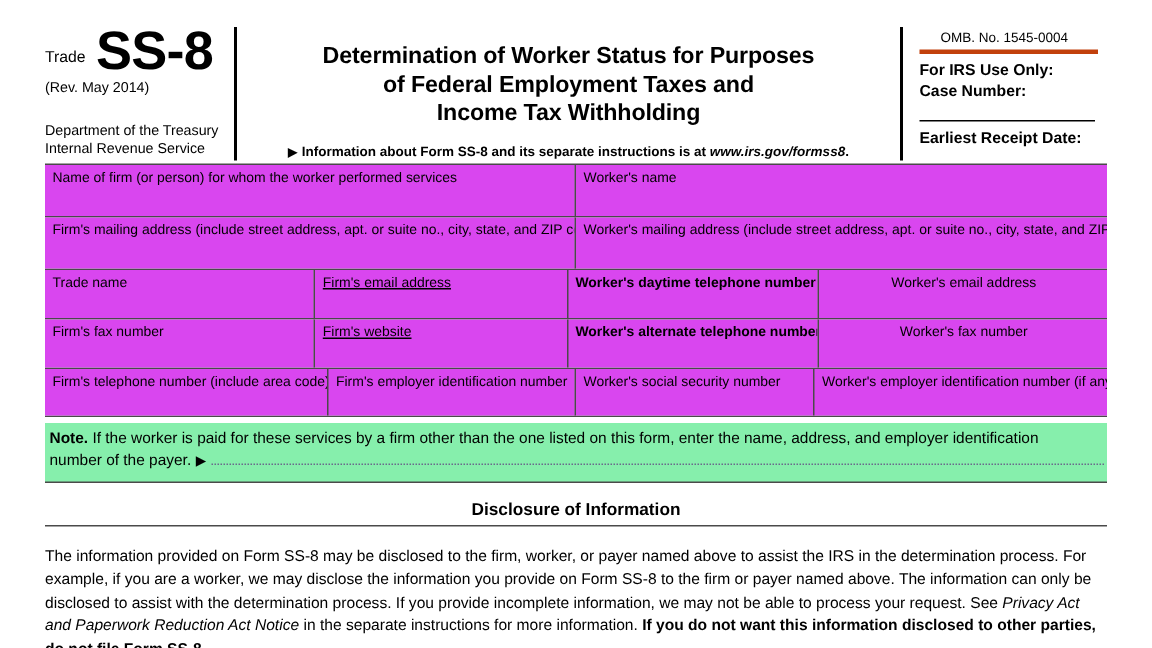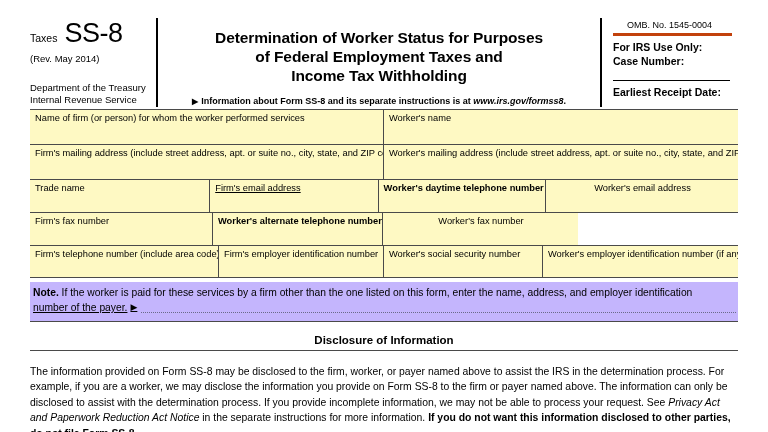--- a/index.html
+++ b/index.html
@@ -42,22 +42,22 @@
     align-items: flex-end;
     gap: 7px;
     padding-top: 2px;
   }
   #form-word {
     font-size: 10.5px;
     line-height: 12px;
     padding-bottom: 3px;
   }
   #form-number {
-    font-size: 27px;
-    font-weight: normal;
+    font-size: 36px;
+    font-weight: bold;
     line-height: 27px;
     letter-spacing: -0.5px;
   }
   #rev-date {
     font-size: 9.5px;
     margin-top: 6px;
   }
   #dept-block {
     position: absolute;
     bottom: 2px;
@@ -127,21 +127,21 @@
     left: 30px;
     top: 109px;
     width: 708px;
     border-top: 1.5px solid #4a4a4a;
   }
   .frow {
     display: flex;
     border-bottom: 1px solid #4a4a4a;
   }
   .fcell {
-    background: #fef9c3;
+    background: #d946ef;
     padding: 3px 4px 0 5px;
     font-size: 9.3px;
     line-height: 11px;
     white-space: nowrap;
     overflow: hidden;
     position: relative;
   }
   .fcell + .fcell { border-left: 1px solid #4a4a4a; }
 
   .row-tall .fcell { height: 34px; }
@@ -164,32 +164,31 @@
   .c5c { width: 159px; }
   .c5d { width: 196px; }
 
   
   #note-block {
     position: absolute;
     left: 30px;
     top: 282px;
     width: 708px;
     height: 40px;
-    background: #c4b5fd;
+    background: #86efac;
     border-bottom: 1.5px solid #4a4a4a;
     padding: 3px 2px 0 3px;
     font-size: 10.3px;
     line-height: 15px;
   }
   #note-block b { font-weight: bold; }
   #note-line2 {
     display: flex;
-    align-items: flex-end;
+    align-items: center;
     white-space: nowrap;
-    text-decoration: underline;
   }
   #note-line2 .tri { font-size: 9px; margin-left: 3px; }
   #note-dots {
     flex: 1;
     border-bottom: 1px dotted #6a6a8a;
     margin-left: 4px;
     margin-bottom: 2px;
     height: 7px;
   }
 
@@ -221,21 +220,21 @@
 </style>
 </head>
 <body>
 
 <div id="form-page">
 
   <div id="header">
 
     <div id="header-left">
       <div id="form-word-row">
-        <div id="form-word">Taxes</div>
+        <div id="form-word">Trade</div>
         <div id="form-number">SS-8</div>
       </div>
       <div id="rev-date">(Rev. May 2014)</div>
       <div id="dept-block">
         <div>Department of the Treasury</div>
         <div>Internal Revenue Service</div>
       </div>
     </div>
 
     <div id="header-center">
@@ -275,20 +274,21 @@
 
     <div class="frow row-short">
       <div class="fcell c4a">Trade name</div>
       <div class="fcell c4b">Firm's email address</div>
       <div class="fcell c4c">Worker's daytime telephone number</div>
       <div class="fcell c4d">Worker's email address</div>
     </div>
 
     <div class="frow row-short">
       <div class="fcell c4a">Firm's fax number</div>
+      <div class="fcell c4b">Firm's website</div>
       <div class="fcell c4c">Worker's alternate telephone number</div>
       <div class="fcell c4d">Worker's fax number</div>
     </div>
 
     <div class="frow row-last">
       <div class="fcell c5a">Firm's telephone number (include area code)</div>
       <div class="fcell c5b">Firm's employer identification number</div>
       <div class="fcell c5c">Worker's social security number</div>
       <div class="fcell c5d">Worker's employer identification number (if any)</div>
     </div>

